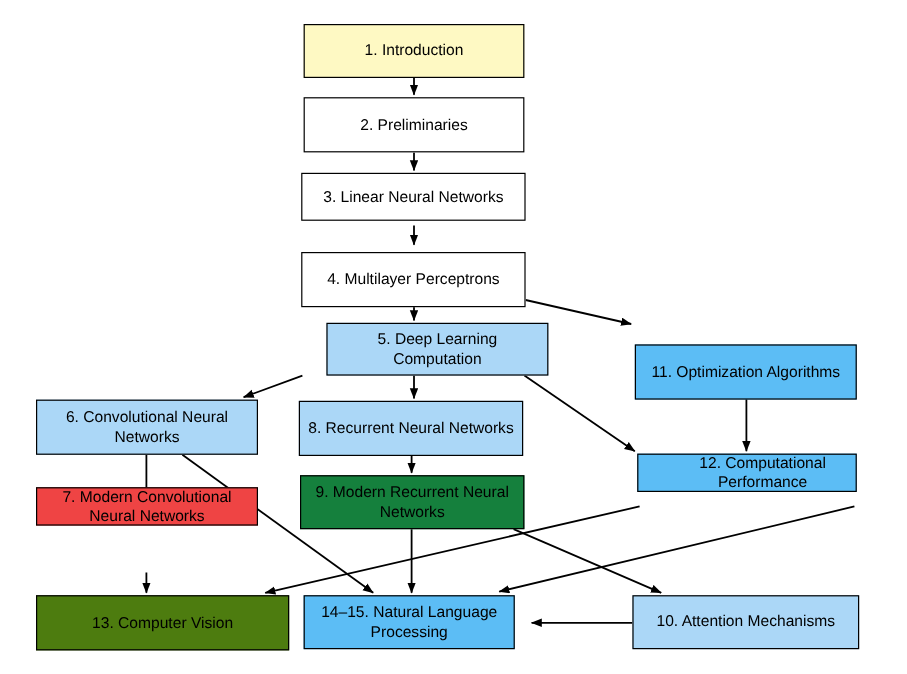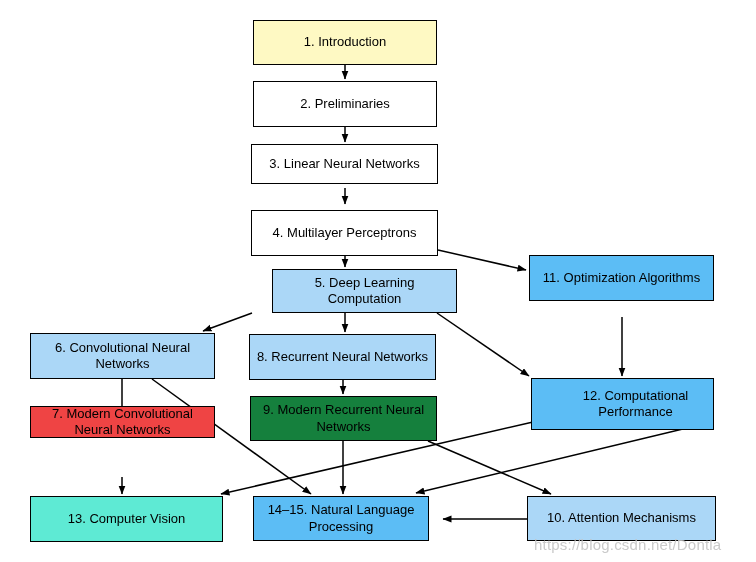--- a/index.html
+++ b/index.html
@@ -76,25 +76,24 @@
         <line x1="527" y1="519" x2="443" y2="519" stroke="#000000" stroke-width="1.5" marker-end="url(#arrowhead)"></line>
       </g>
   </svg>
 
   <div id="nodes-layer">
       <div class="node" style="left: 253px; top: 20px; width: 184px; height: 45px; background: #fef9c3; border-color: rgb(0, 0, 0);">1. Introduction</div>
       <div class="node" style="left: 253px; top: 81px; width: 184px; height: 46px; background: rgb(255, 255, 255); border-color: rgb(0, 0, 0);">2. Preliminaries</div>
       <div class="node" style="left: 251px; top: 144px; width: 187px; height: 40px; background: rgb(255, 255, 255); border-color: rgb(0, 0, 0);">3. Linear Neural Networks</div>
       <div class="node" style="left: 251px; top: 210px; width: 187px; height: 46px; background: rgb(255, 255, 255); border-color: rgb(0, 0, 0);">4. Multilayer Perceptrons</div>
       <div class="node" style="left: 252px; top: 269px; width: 185px; height: 44px; background: rgb(171, 215, 247); border-color: rgb(0, 0, 0); margin-left: 20px;">5. Deep Learning Computation</div>
-      <div class="node" style="left: 529px; top: 255px; width: 185px; height: 46px; background: rgb(92, 189, 245); border-color: rgb(0, 0, 0);">11. Optimization Algorithms</div>
+      <div class="node" style="left: 529px; top: 287px; width: 185px; height: 46px; background: rgb(92, 189, 245); border-color: rgb(0, 0, 0);">11. Optimization Algorithms</div>
       <div class="node" style="left: 30px; top: 333px; width: 185px; height: 46px; background: rgb(171, 215, 247); border-color: rgb(0, 0, 0);">6. Convolutional Neural Networks</div>
       <div class="node" style="left: 249px; top: 334px; width: 187px; height: 46px; background: rgb(171, 215, 247); border-color: rgb(0, 0, 0);">8. Recurrent Neural Networks</div>
-      <div class="node" style="left: 531px; top: 378px; width: 183px; height: 52px; background: rgb(92, 189, 245); border-color: rgb(0, 0, 0); padding-left: 32px;">12. Computational Performance</div>
+      <div class="node" style="left: 531px; top: 378px; width: 183px; height: 32px; background: rgb(92, 189, 245); border-color: rgb(0, 0, 0); padding-left: 32px;">12. Computational Performance</div>
       <div class="node" style="left: 250px; top: 396px; width: 187px; height: 45px; background: #15803d; border-color: rgb(0, 0, 0);">9. Modern Recurrent Neural Networks</div>
       <div class="node" style="left: 30px; top: 406px; width: 185px; height: 32px; background: #ef4444; border-color: rgb(0, 0, 0);">7. Modern Convolutional Neural Networks</div>
-      <div class="node" style="left: 30px; top: 496px; width: 193px; height: 46px; background: #5eead4; border-color: rgb(0, 0, 0);">13. Computer Vision</div>
+      <div class="node" style="left: 30px; top: 496px; width: 211px; height: 46px; background: #4d7c0f; border-color: rgb(0, 0, 0);">13. Computer Vision</div>
       <div class="node" style="left: 253px; top: 496px; width: 176px; height: 45px; background: rgb(92, 189, 245); border-color: rgb(0, 0, 0);">14–15. Natural Language Processing</div>
       <div class="node" style="left: 527px; top: 496px; width: 189px; height: 45px; background: rgb(171, 215, 247); border-color: rgb(0, 0, 0);">10. Attention Mechanisms</div>
     </div>
 
-  <div class="watermark">https://blog.csdn.net/Dontla</div>
 </div>
 
 </body></html>

